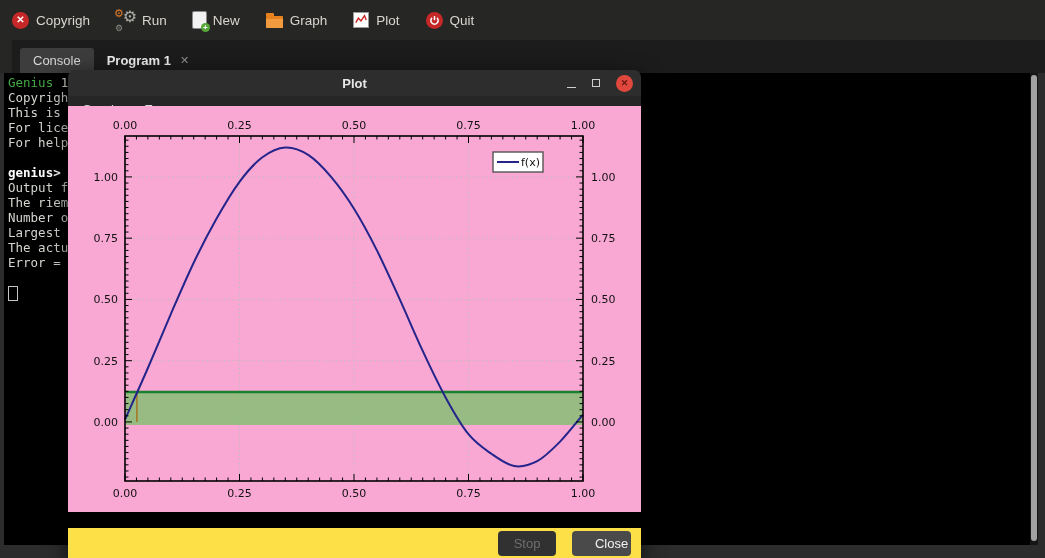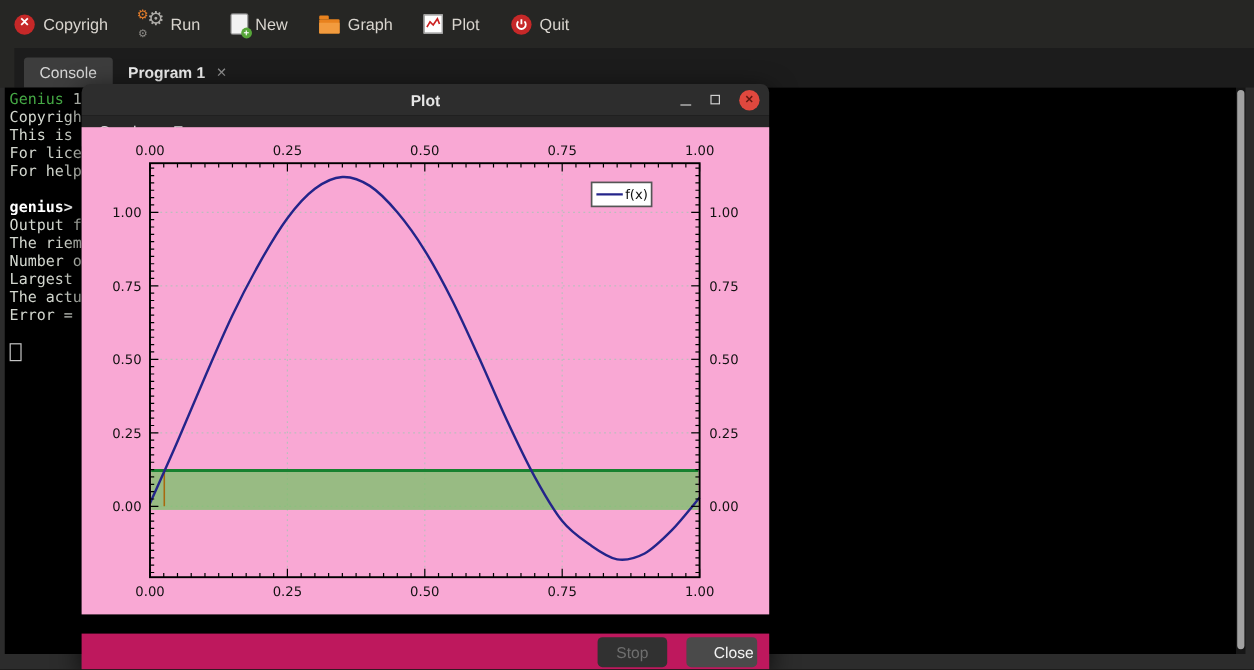--- a/index.html
+++ b/index.html
@@ -57,21 +57,21 @@
   .ptitle{color:#e6e6e6;font-size:13px;font-weight:bold;}
   .win-controls{position:absolute;right:8px;top:0;height:26px;display:flex;align-items:center;gap:16px;}
   .btn-min{width:9px;height:8px;border-bottom:1.5px solid #cfcfcf;}
   .btn-max{width:8px;height:8px;border:1.5px solid #cfcfcf;box-sizing:border-box;}
   .btn-close{width:17px;height:17px;border-radius:50%;background:var(--close-red);
              display:flex;align-items:center;justify-content:center;color:#641710;font-size:9px;font-weight:bold;line-height:1;}
   .pmenubar{position:absolute;left:0;top:26px;width:573px;height:26px;background:#262626;
             display:flex;align-items:center;gap:26px;padding-left:14px;box-sizing:border-box;}
   .menu-item{color:#d8d8d8;font-size:13px;}
   .pcanvas{position:absolute;left:0;top:36px;width:573px;height:406px;background:#f9a8d4;}
-  .pactions{position:absolute;left:0;top:458px;width:573px;height:30px;background:#be185d;}
+  .pactions{position:absolute;left:0;top:458px;width:573px;height:30px;background:#fde047;}
   .abtn{position:absolute;top:3px;height:25px;border-radius:4px;font-size:13px;
         display:flex;align-items:center;justify-content:center;box-sizing:border-box;}
   .abtn-stop{left:430px;width:58px;background:#313131;color:#6f6f6f;}
   .abtn-close{left:504px;width:59px;background:#4a4a4a;color:#f2f2f2;padding-left:20px;}
 
   
   .grid{stroke:#bdbdbd;stroke-width:1;stroke-dasharray:1.5 2.8;}
   .plotbox{fill:none;stroke:#000;stroke-width:1.6;}
   .tick{stroke:#000;stroke-width:1;}
   .lbl{font-family:"DejaVu Sans",sans-serif;font-size:11px;fill:#111;}

